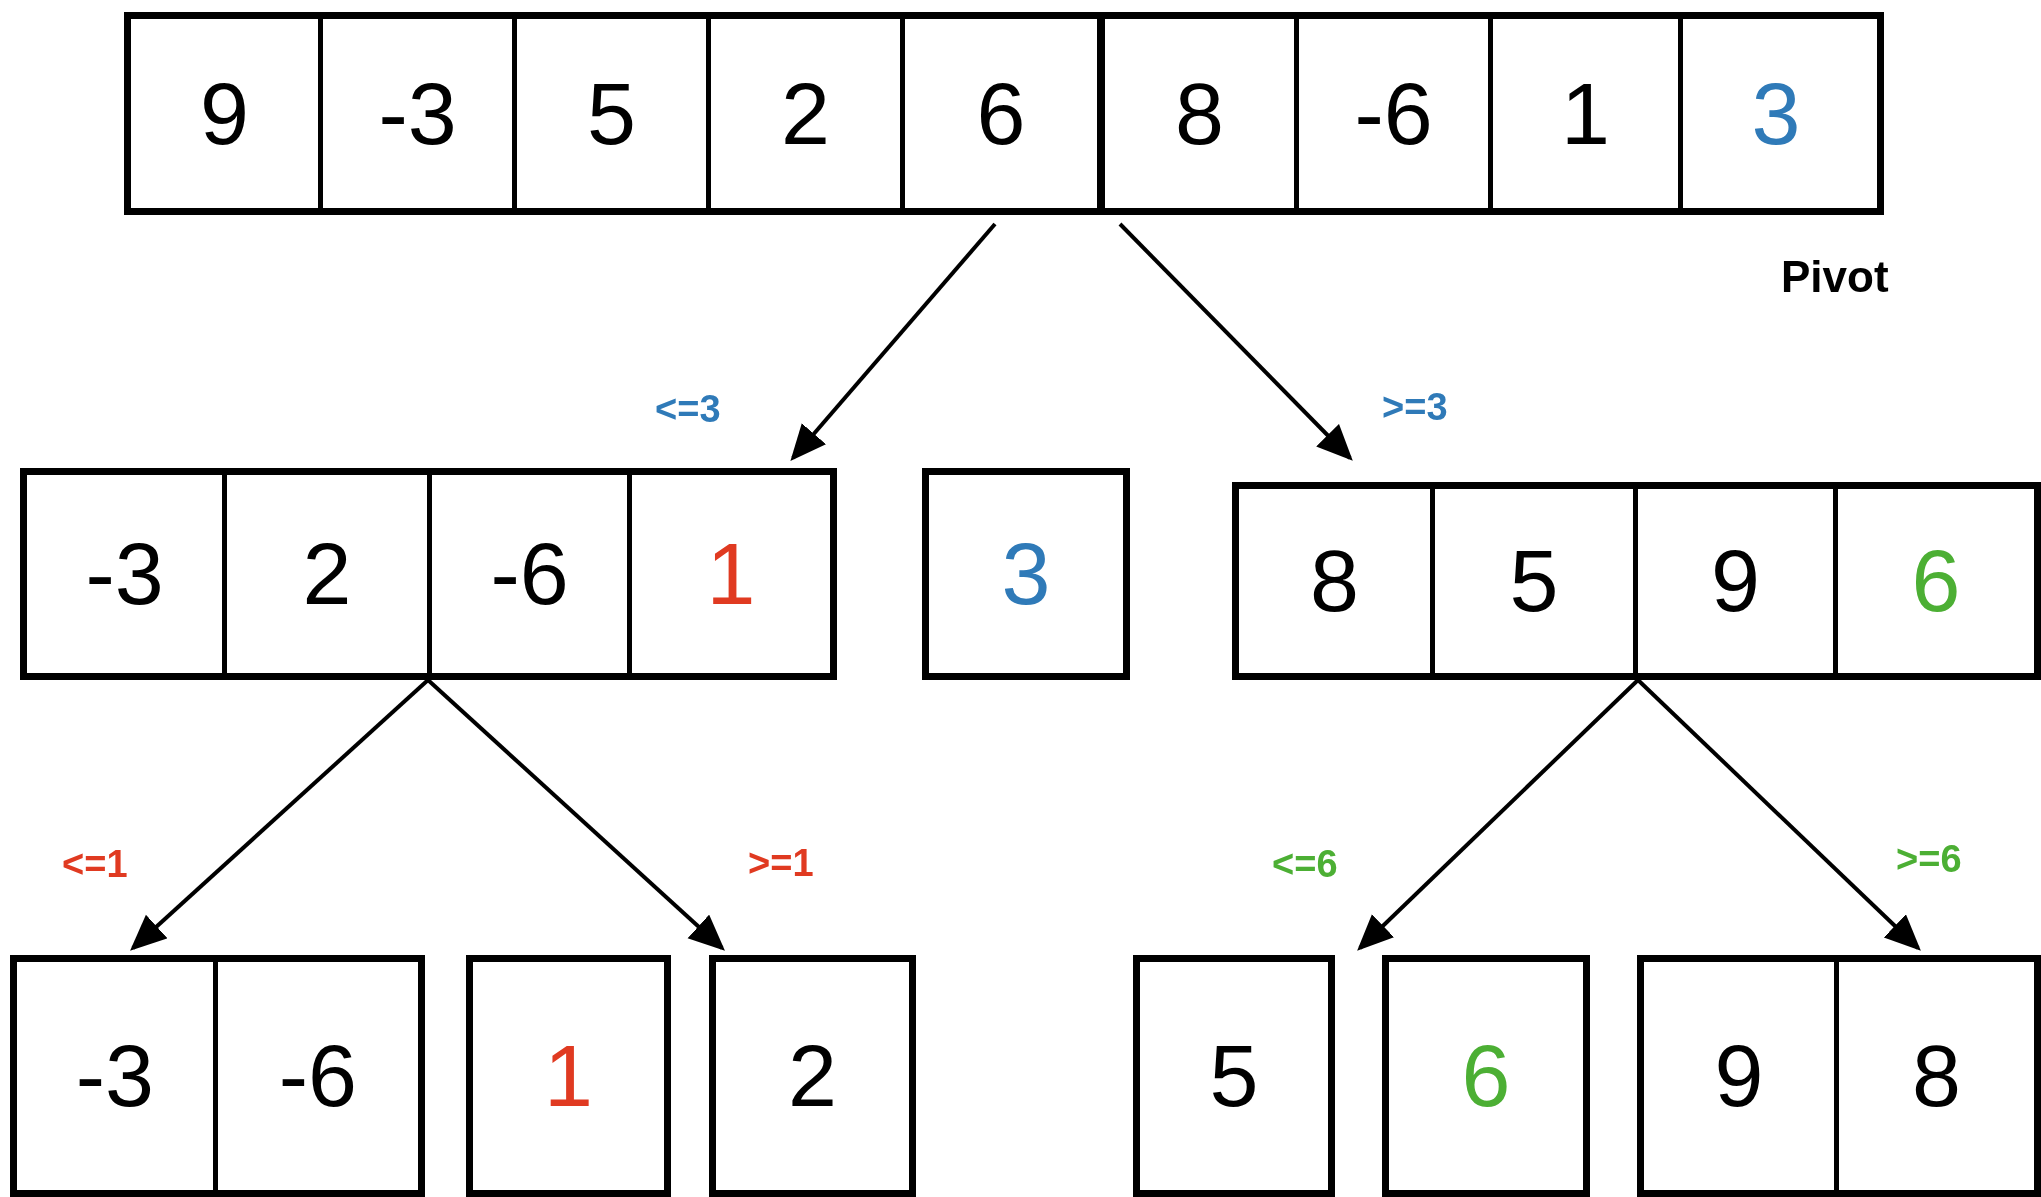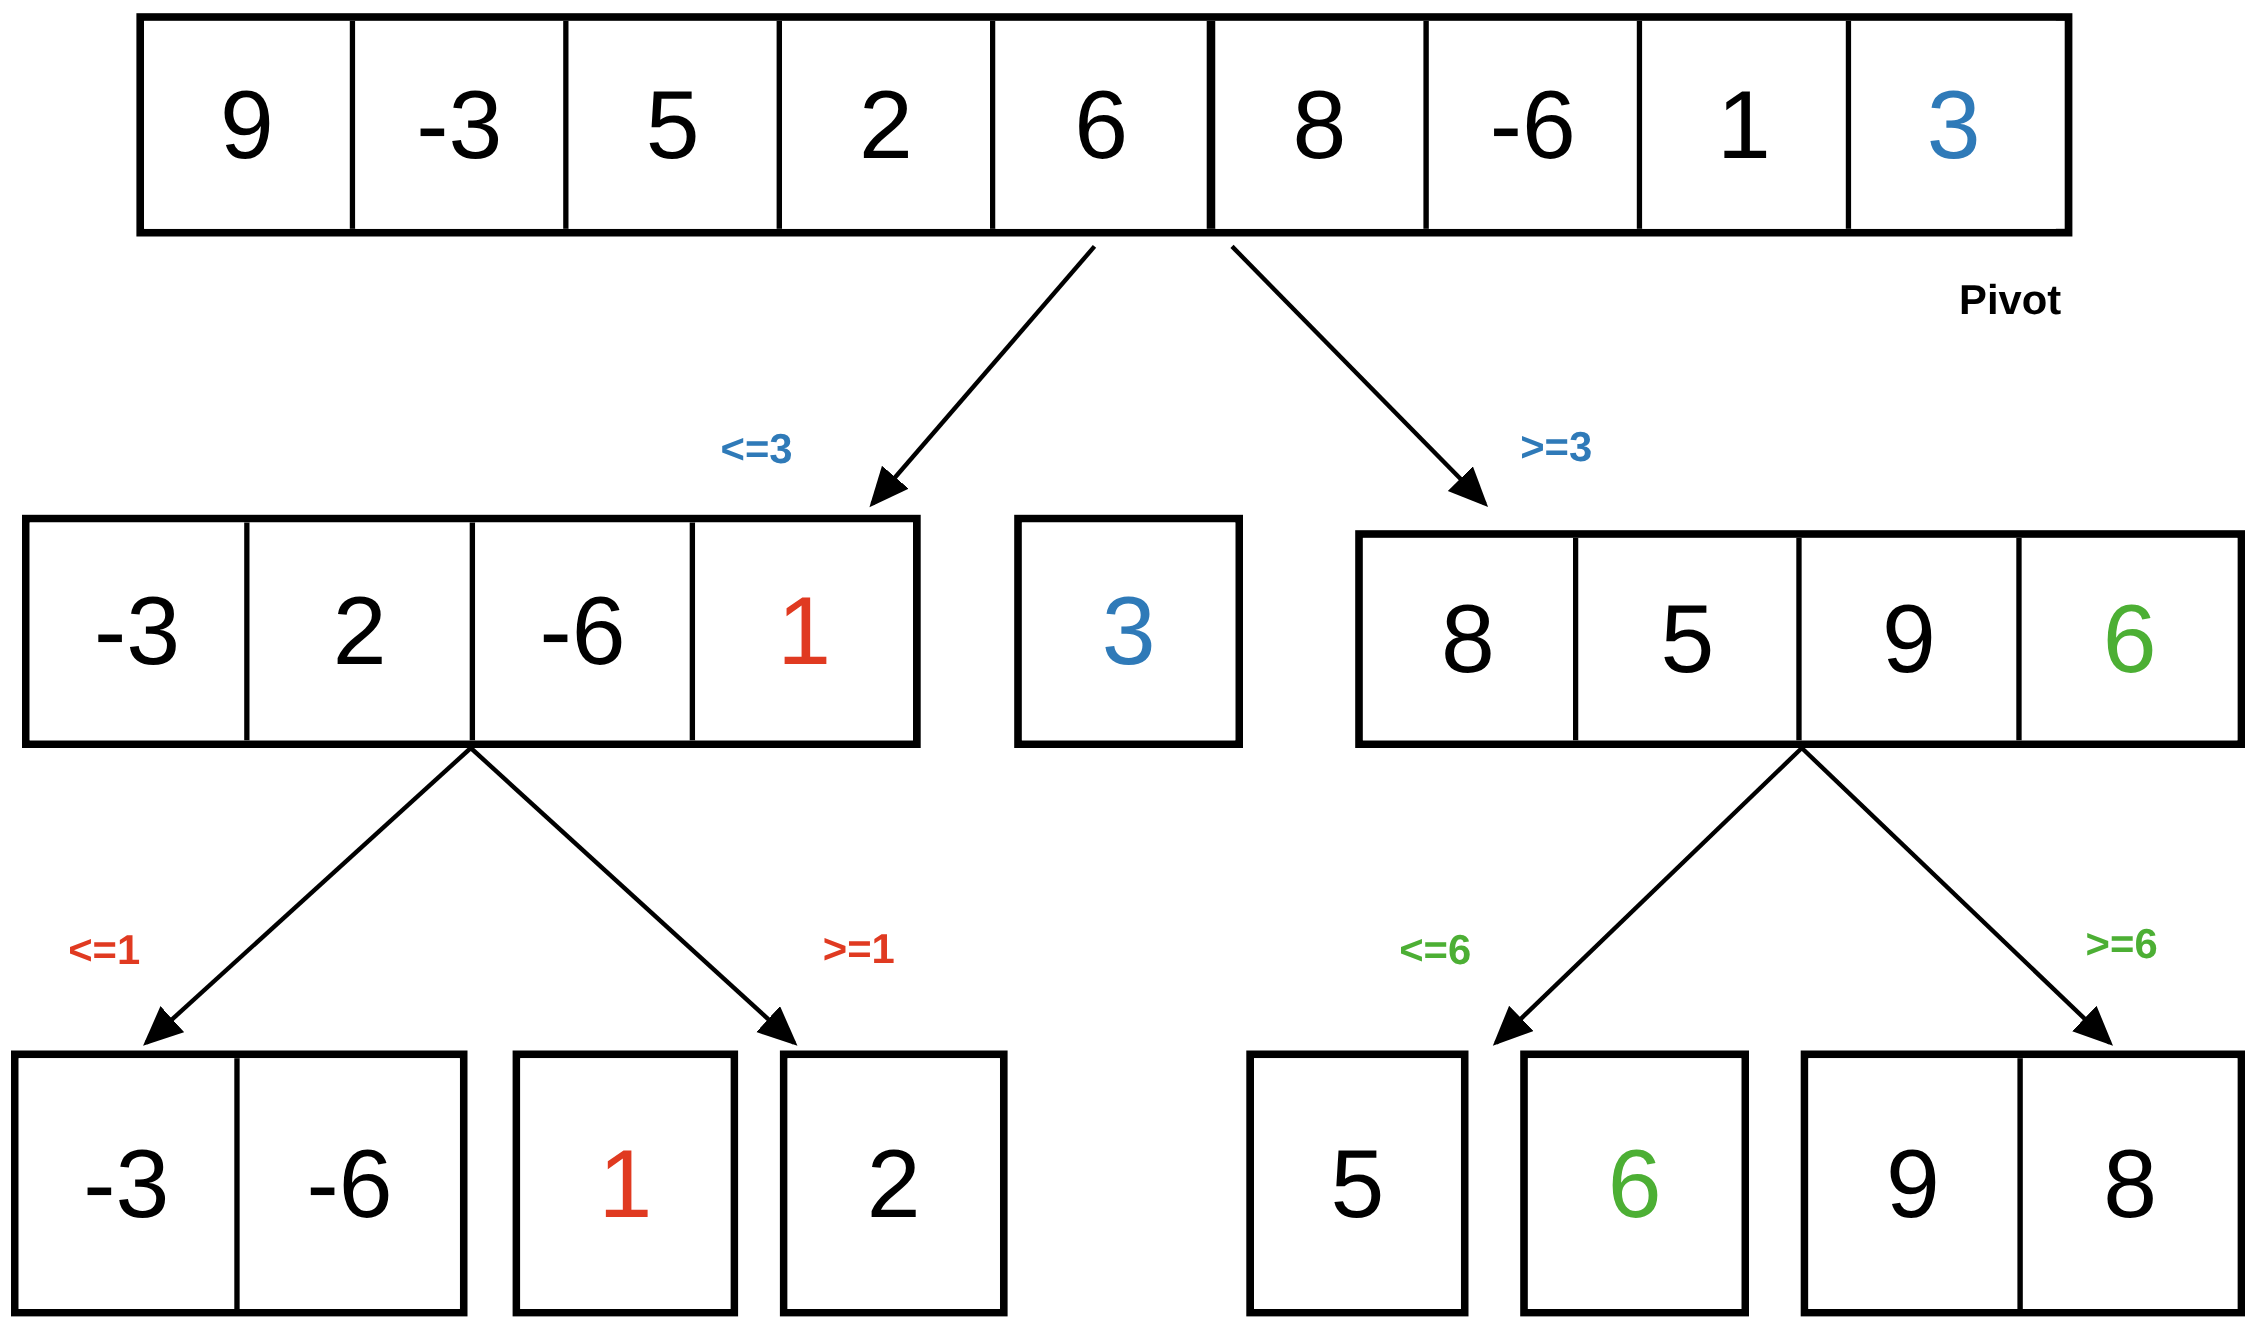--- a/index.html
+++ b/index.html
@@ -50,21 +50,21 @@
   .edge-label {
     position: absolute;
     font-family: "Liberation Sans", sans-serif;
     font-size: 38px;
     font-weight: bold;
     white-space: nowrap;
   }
   .pivot-label {
     position: absolute;
     font-family: "Liberation Sans", sans-serif;
-    font-size: 38px;
+    font-size: 44px;
     font-weight: bold;
     color: #000000;
     white-space: nowrap;
   }
 </style>
 </head>
 <body>
 
 <div id="canvas">
 

